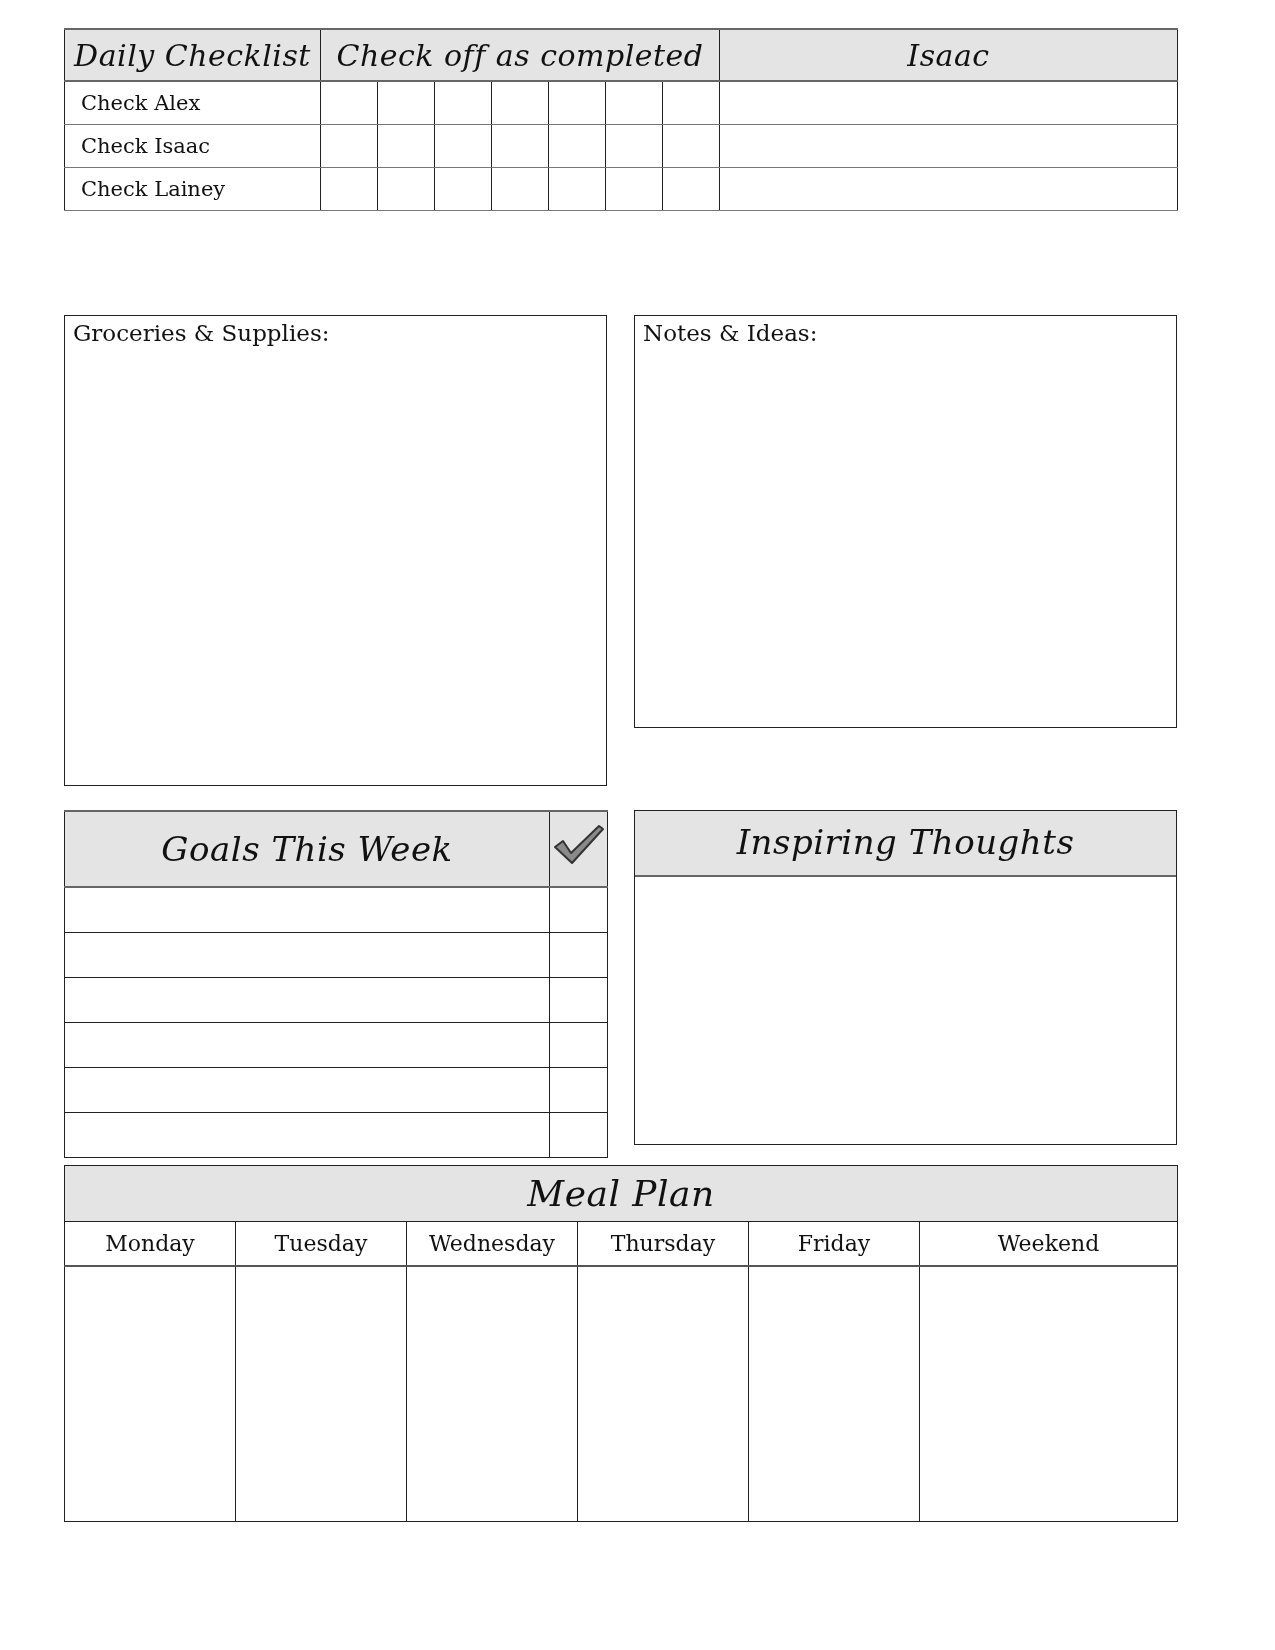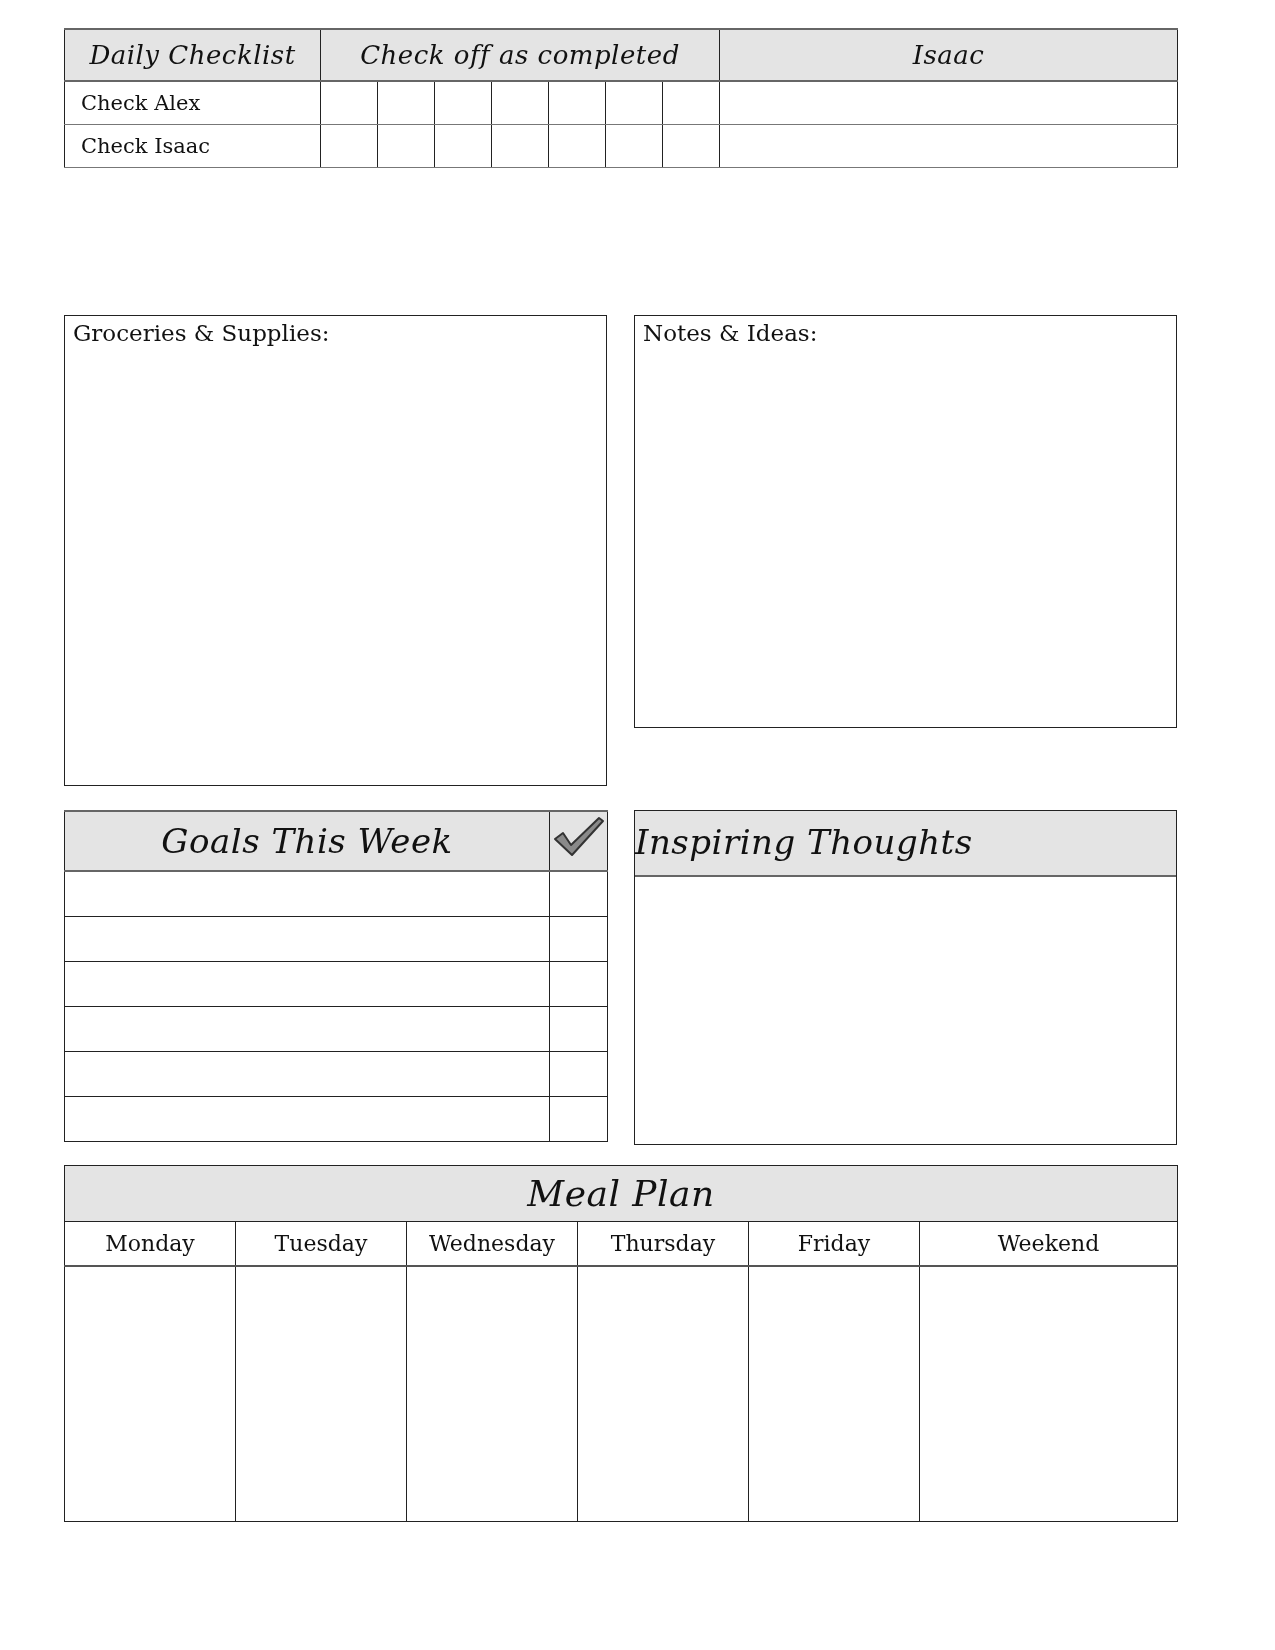--- a/index.html
+++ b/index.html
@@ -1,30 +1,30 @@
 <!DOCTYPE html>
 <html><head>
 <meta charset="utf-8">
 <style>
   html, body { margin: 0; padding: 0; background: #ffffff; }
   body { width: 1275px; height: 1650px; position: relative; font-family: "DejaVu Serif", "Liberation Serif", serif; color: #111; }
   .script { font-family: "DejaVu Serif", "Liberation Serif", serif; font-style: italic; font-weight: normal; color: #111; letter-spacing: 0.5px; }
   table { border-collapse: collapse; table-layout: fixed; }
   td, th { border: 1px solid #222; padding: 0; box-sizing: border-box; }
   .checklist { position: absolute; left: 64px; top: 28px; width: 1113px; }
-  .checklist th { height: 52px; background: #e4e4e4; font-size: 26px; text-align: center; border-bottom: 2px solid #666; border-top: 2px solid #666; }
+  .checklist th { height: 52px; background: #e4e4e4; font-size: 30px; text-align: center; border-bottom: 2px solid #666; border-top: 2px solid #666; }
   .checklist td { height: 43px; border-bottom: 1.5px solid #777; }
   .checklist td.label { font-size: 21px; padding-left: 16px; }
   .box { position: absolute; border: 1px solid #222; box-sizing: border-box; background: #fff; }
   .box .title { font-size: 23px; padding: 4px 0 0 8px; }
   .goals { position: absolute; left: 64px; top: 810px; width: 543px; }
-  .goals th { height: 60px; background: #e4e4e4; font-size: 34px; font-weight: normal; border-bottom: 2px solid #666; border-top: 2px solid #666; }
+  .goals th { height: 76px; background: #e4e4e4; font-size: 34px; font-weight: normal; border-bottom: 2px solid #666; border-top: 2px solid #666; }
   .goals td { height: 45px; }
   .thoughts { left: 634px; top: 810px; width: 543px; height: 335px; }
-  .thoughts .th-head { height: 64px; background: #e4e4e4; border-bottom: 2px solid #666; text-align: left; font-size: 34px; line-height: 62px; }
+  .thoughts .th-head { height: 64px; background: #e4e4e4; border-bottom: 2px solid #666; text-align: center; font-size: 34px; line-height: 62px; }
   .meal { position: absolute; left: 64px; top: 1165px; width: 1113px; }
   .meal th.title { height: 56px; background: #e4e4e4; font-size: 36px; font-weight: normal; }
   .meal td.day { height: 44px; text-align: center; font-size: 22px; border-bottom: 2px solid #555; }
   .meal td.cell { height: 256px; }
   .checkmark-cell { text-align: center; vertical-align: middle; }
 </style>
 </head>
 <body>
 
 <table class="checklist">
@@ -51,20 +51,31 @@
         <td></td>
         <td></td>
         <td></td>
         <td></td>
         <td></td>
         <td></td>
     <td></td>
   </tr>
   <tr>
     <td class="label">Check Isaac</td>
+    <td></td>
+        <td></td>
+        <td></td>
+        <td></td>
+        <td></td>
+        <td></td>
+        <td></td>
+    <td></td>
+  </tr>
+  <tr>
+    <td class="label">Check Lainey</td>
     <td></td>
         <td></td>
         <td></td>
         <td></td>
         <td></td>
         <td></td>
         <td></td>
     <td></td>
   </tr>
 </tbody>

